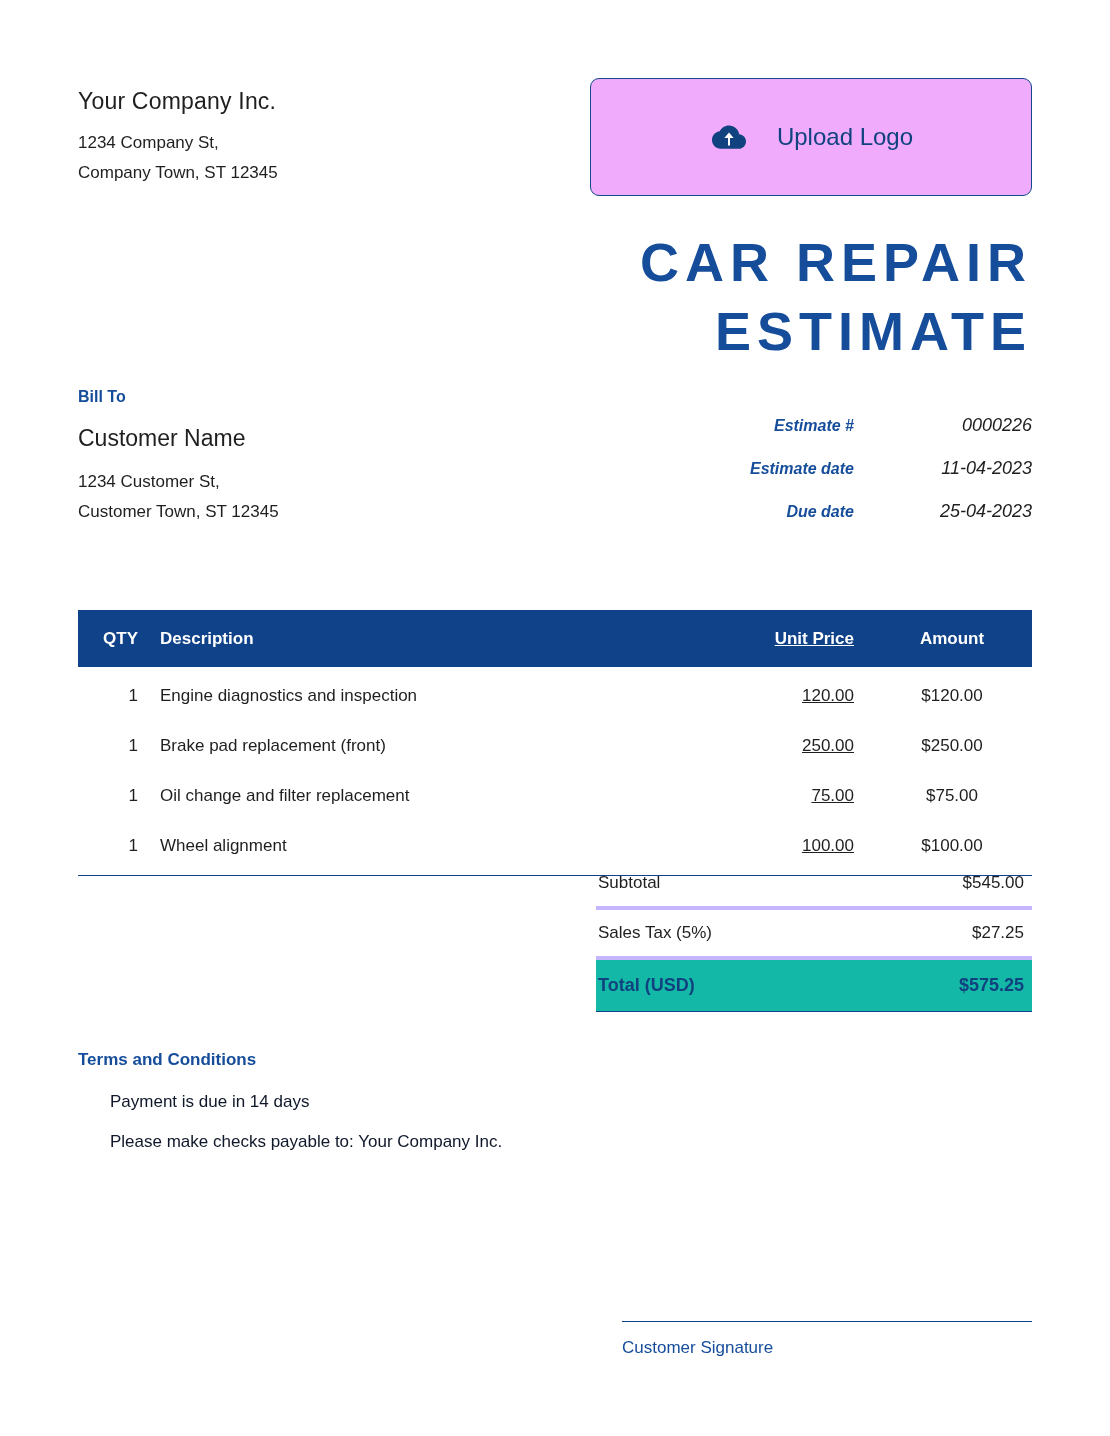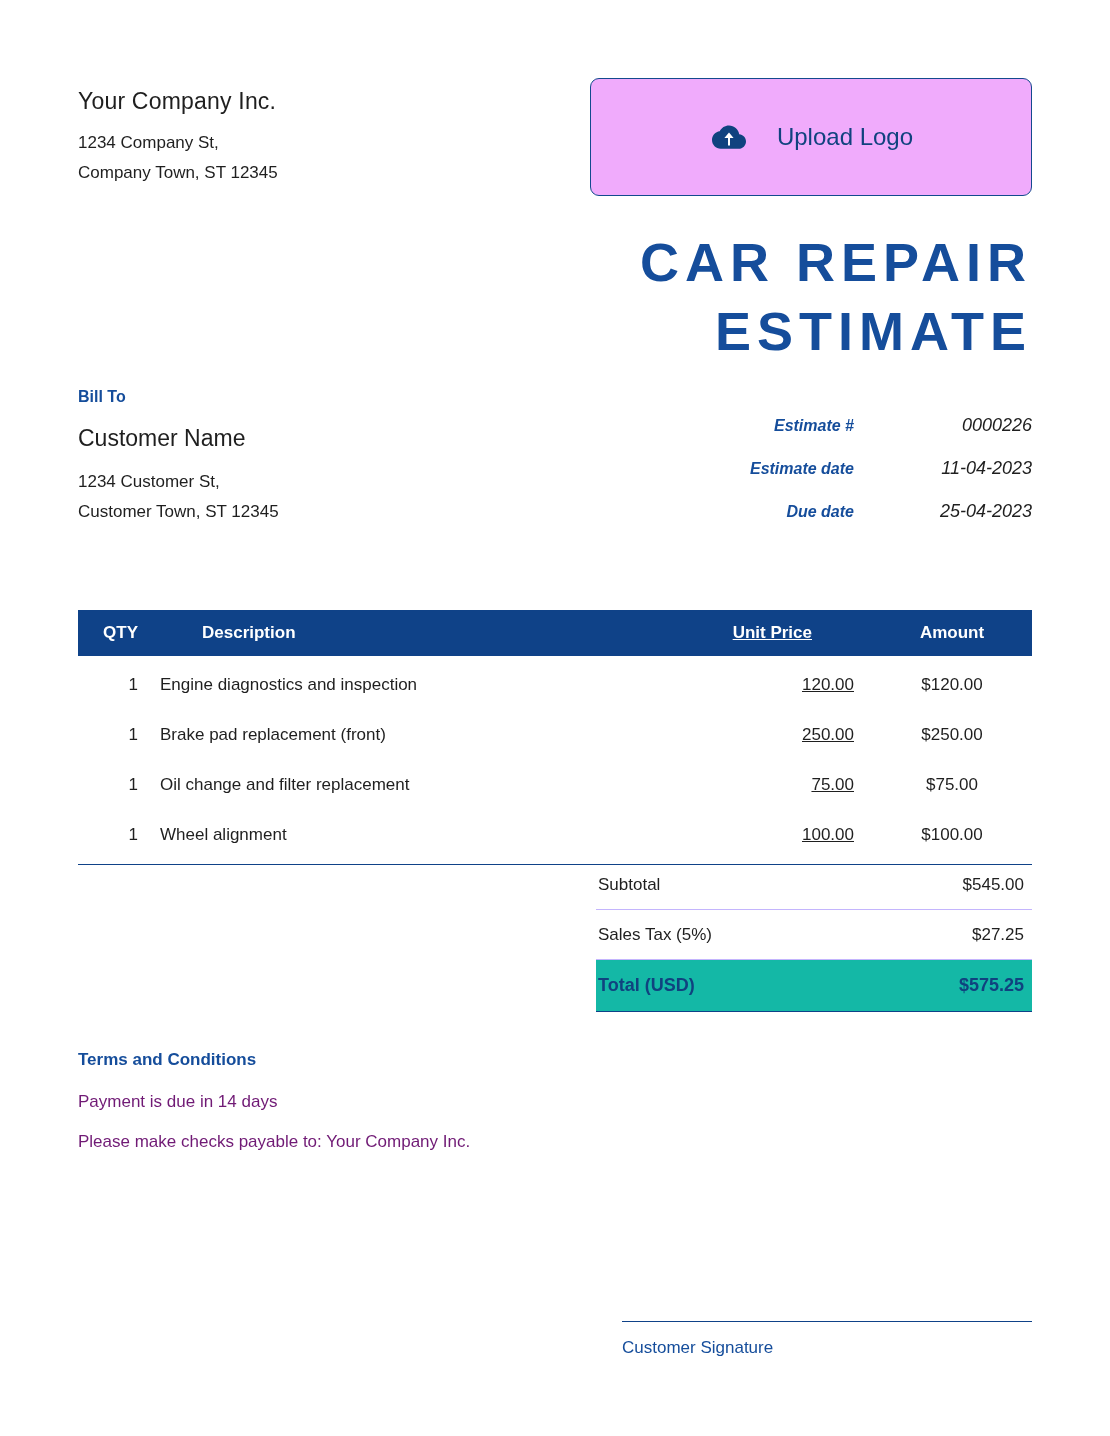--- a/index.html
+++ b/index.html
@@ -141,24 +141,23 @@
     position: absolute;
     left: 78px;
     top: 610px;
     width: 954px;
   }
   .thead {
     background: #0f4288;
     color: #ffffff;
     display: flex;
     align-items: center;
-    height: 46px;
-    font-size: 17px;
-    font-weight: bold;
-    gap: 42px;
+    height: 57px;
+    font-size: 17px;
+    font-weight: bold;
   }
   .col-qty   { width: 72px; text-align: right; padding-right: 12px; box-sizing: border-box; }
   .col-desc  { flex: 1 1 auto; padding-left: 10px; box-sizing: border-box; }
   .col-price { width: 185px; text-align: right; padding-right: 18px; box-sizing: border-box; text-decoration: underline; }
   .col-amt   { width: 160px; text-align: center; box-sizing: border-box; }
 
   .trow {
     display: flex;
     align-items: center;
     height: 50px;
@@ -178,21 +177,21 @@
     top: 860px;
     width: 436px;
   }
   .tot-row {
     display: flex;
     justify-content: space-between;
     align-items: center;
     height: 50px;
     font-size: 17px;
     color: #1f1f1f;
-    border-bottom: 1px solid #c4b5fd;
+    border-bottom: 4px solid #c4b5fd;
     padding: 0 8px 0 2px;
     box-sizing: border-box;
   }
   .tot-row.grand {
     background: #14b8a6;
     color: #10427f;
     font-weight: bold;
     font-size: 18px;
     border-bottom: 1.6px solid #0f4288;
     height: 52px;
@@ -206,22 +205,23 @@
     width: 640px;
   }
   .terms-title {
     font-size: 17px;
     font-weight: bold;
     color: #154d9b;
     margin-bottom: 22px;
   }
   .terms-line {
     font-size: 17px;
-    color: #701a75;
+    color: #0f172a;
     margin-bottom: 20px;
+    margin-left: 32px;
   }
 
   
   .signature {
     position: absolute;
     right: 78px;
     bottom: 78px;
     width: 410px;
   }
   .sig-line {

